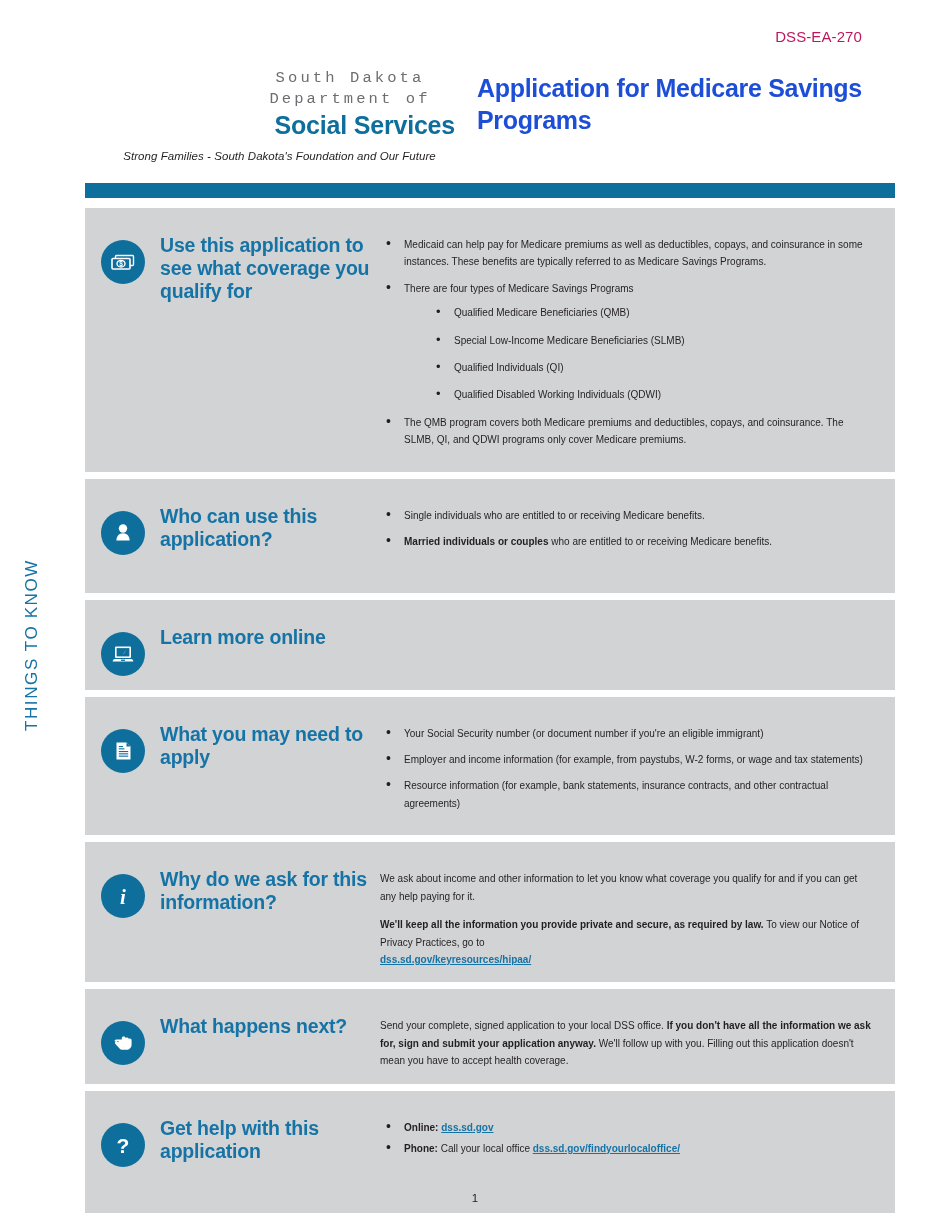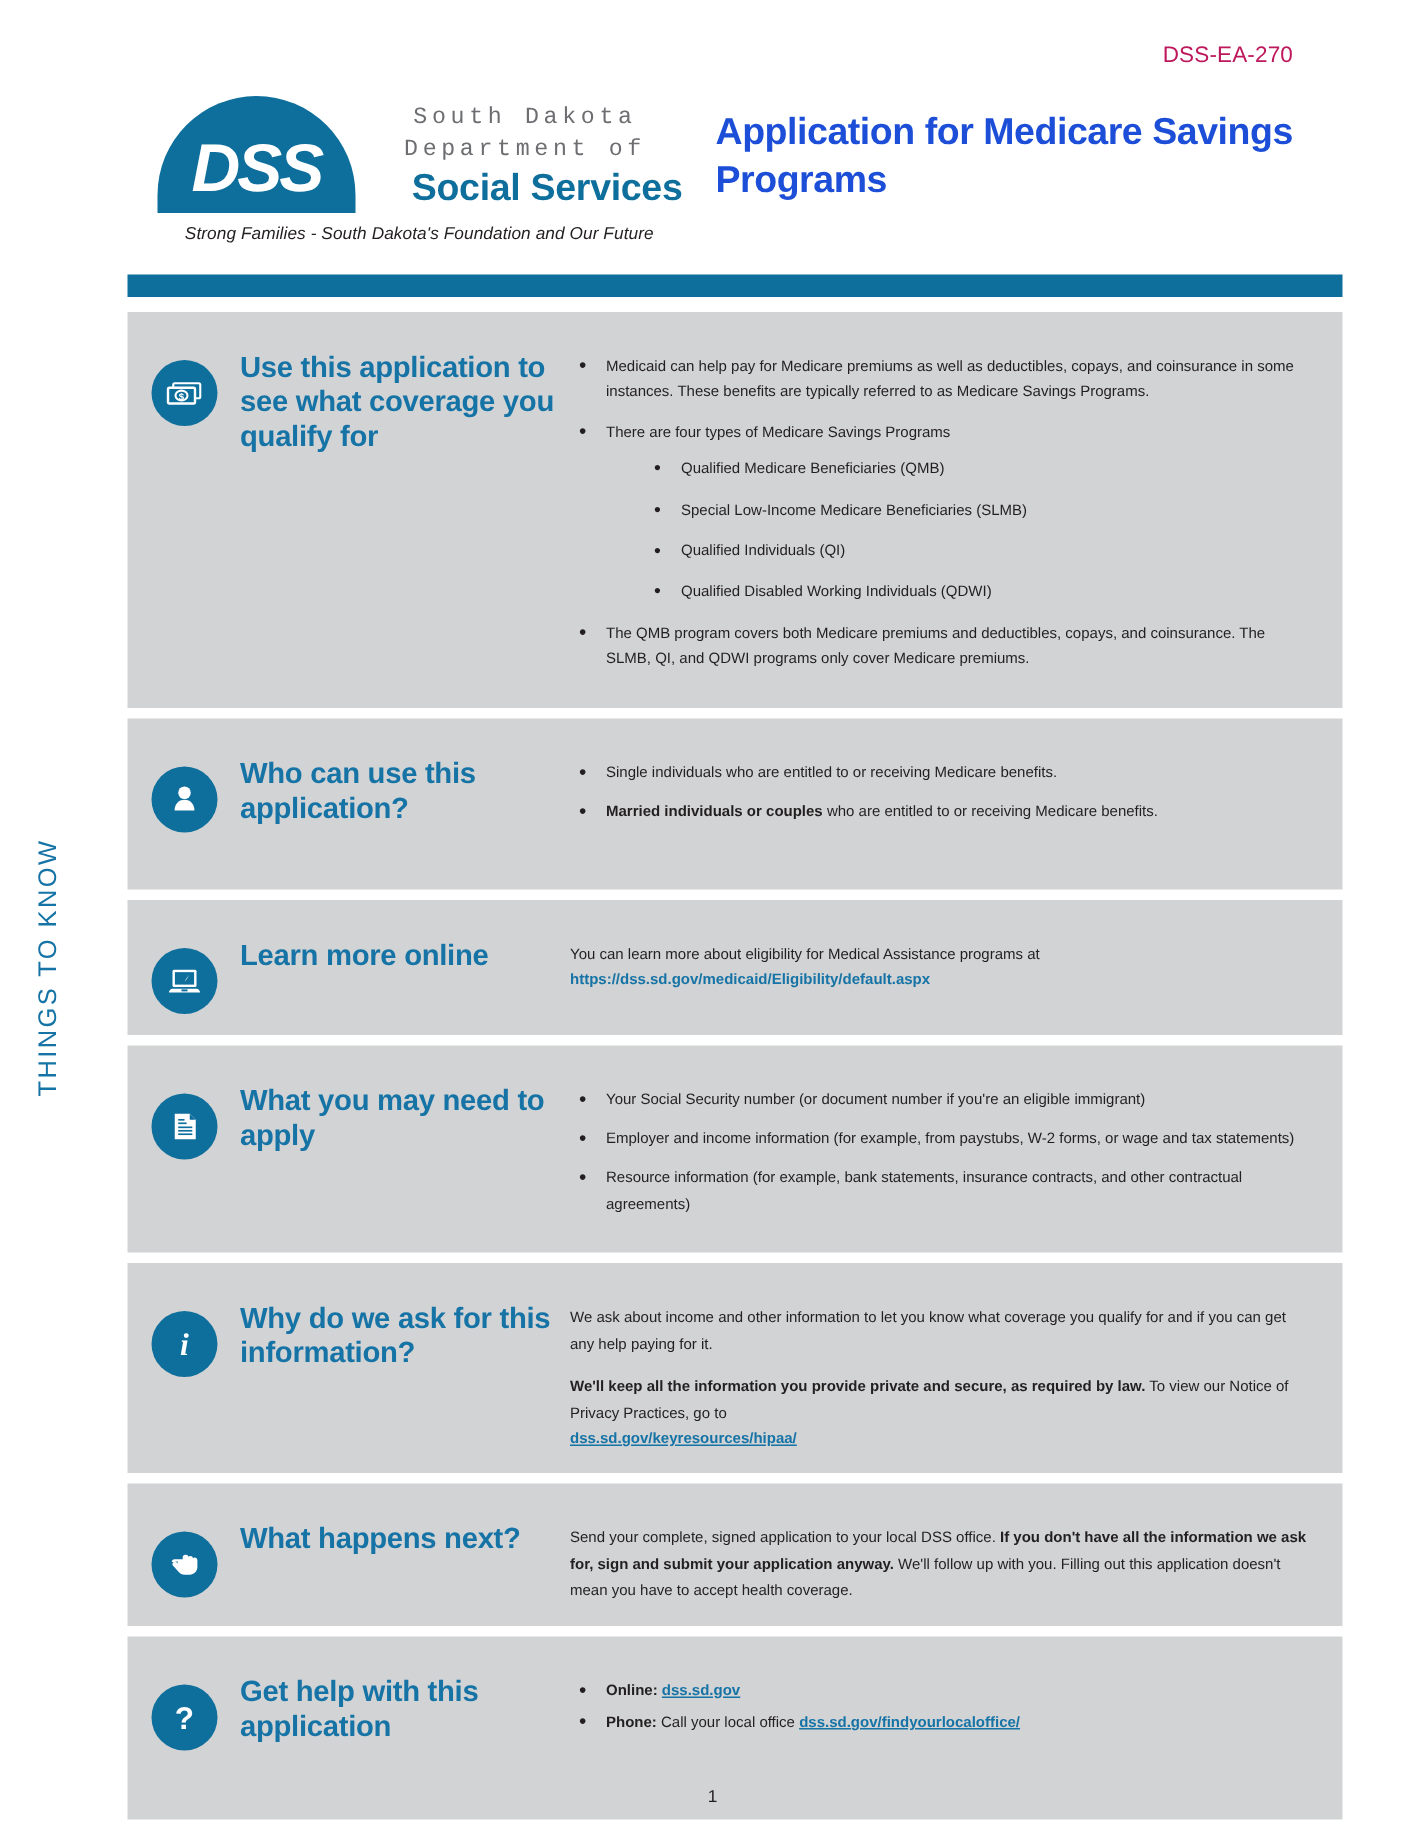--- a/index.html
+++ b/index.html
@@ -278,24 +278,20 @@
   }
 </style>
 </head>
 <body>
 
 <div class="doc-code">DSS-EA-270</div>
 
 <div class="header">
 
   <div class="logo-block">
-    <div class="logo-mark">
-      <div class="logo-dome"></div>
-      <div class="logo-dss">DSS</div>
-    </div>
     <div class="logo-words">
       <div class="logo-line1">South Dakota</div>
       <div class="logo-line2">Department of</div>
       <div class="logo-line3">Social Services</div>
     </div>
     <div class="logo-tag">Strong Families - South Dakota's Foundation and Our Future</div>
   </div>
 
   <div class="doc-title">Application for Medicare Savings Programs</div>
 </div>
@@ -365,26 +361,20 @@
           <rect x="7.6" y="8.1" width="12.8" height="8.3" fill="#0e6e9c"></rect>
           <path d="M17.4 9.6l-3.3 5.2 .9-2.1 2.4-3.1z" fill="#ffffff"></path>
           <path d="M3.6 21.6c0-1.1 1.1-2.5 2.4-2.5h16c1.3 0 2.4 1.4 2.4 2.5H3.6z" fill="#ffffff"></path>
           <rect x="12" y="19.6" width="4" height="1.3" fill="#0e6e9c"></rect>
         </svg>
       </div>
     </div>
     <div class="sec-head-col">
       <div class="sec-head">Learn more online</div>
     </div>
-    <div class="sec-body-col">
-      <p class="para">
-        <span>You can learn more about eligibility for Medical Assistance programs at</span><br>
-        <span class="lnk-plain">https://dss.sd.gov/medicaid/Eligibility/default.aspx</span>
-      </p>
-    </div>
   </div>
 
   <div class="section sec-4">
     <div class="sec-icon-col">
       <div class="icon-circle">
         <svg width="28" height="28" viewBox="0 0 28 28">
           <path d="M7.5 5.5h10l4 4v13h-14z" fill="#ffffff"></path>
           <path d="M17.5 5.5v4h4" fill="#0e6e9c"></path>
           <rect x="9.8" y="9" width="4.2" height="1.1" fill="#0e6e9c"></rect>
           <rect x="9.8" y="11.3" width="5.6" height="1.1" fill="#0e6e9c"></rect>

